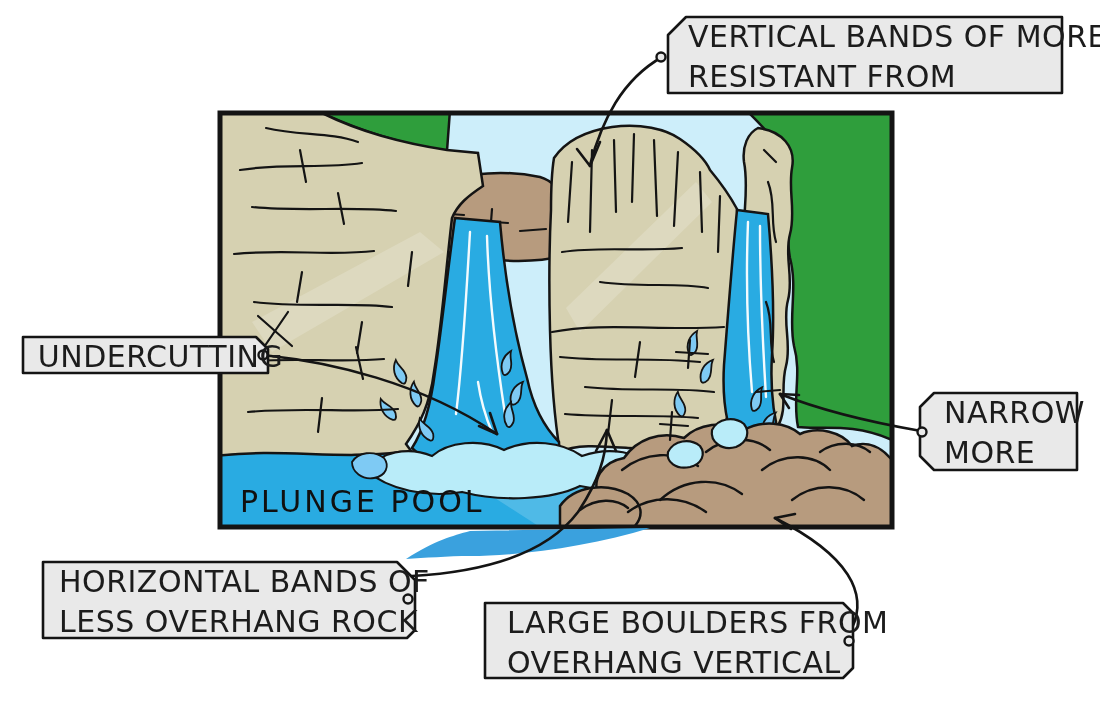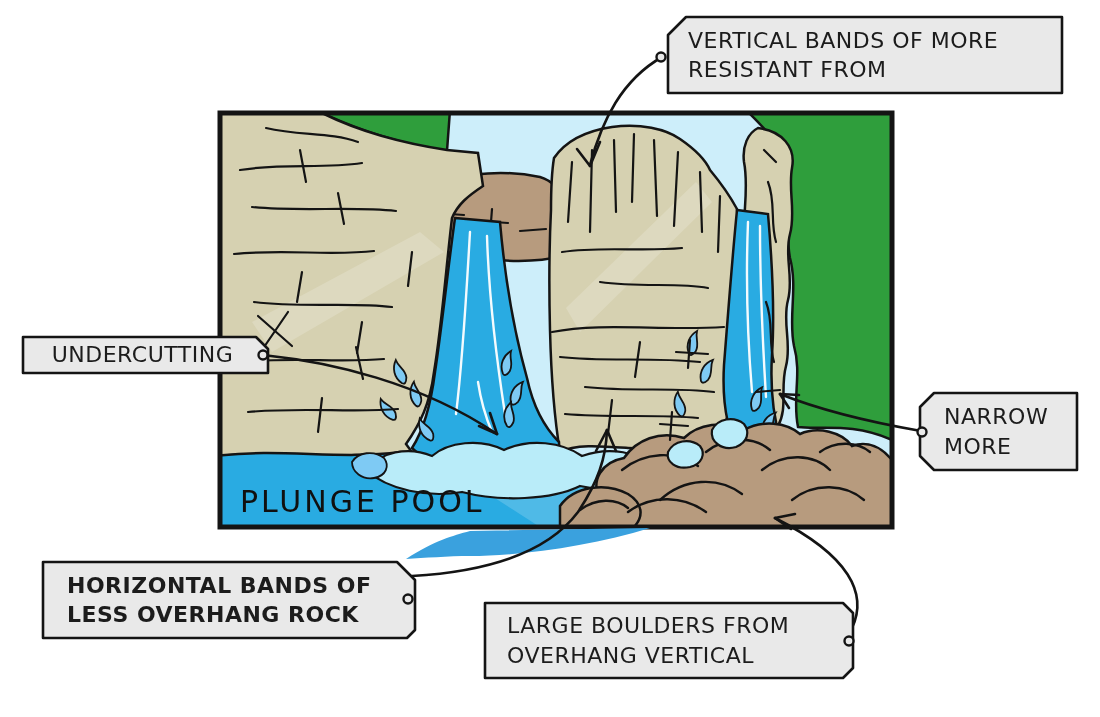--- a/index.html
+++ b/index.html
@@ -17,22 +17,22 @@
   .crack{fill:none;stroke:var(--outline);stroke-width:2.2;stroke-linecap:round;}
   .boulder-line{fill:none;stroke:var(--outline);stroke-width:2.4;stroke-linecap:round;}
   .streak{fill:none;stroke:#ffffff;stroke-width:2.4;stroke-linecap:round;opacity:.95;}
   .shine{fill:#ffffff;opacity:.18;}
   .arrow{fill:none;stroke:var(--outline);stroke-width:2.6;stroke-linecap:round;}
   .tag{fill:var(--label_bg);stroke:var(--outline);stroke-width:2.6;stroke-linejoin:round;}
   .ring{fill:var(--label_bg);stroke:var(--outline);stroke-width:2.4;}
   .frame{fill:none;stroke:var(--outline);stroke-width:5;}
   .swoosh{fill:var(--swoosh);}
   
-  .tag-text{position:absolute;display:flex;flex-direction:column;justify-content:center;
-            box-sizing:border-box;color:#1c1c1c;font-size:22px;line-height:1.32;
+  .tag-text{position:absolute;display:flex;flex-direction:column;justify-content:space-between;
+            box-sizing:border-box;color:#1c1c1c;font-size:30px;line-height:1.32;
             letter-spacing:.5px;white-space:nowrap;}
   .plunge{position:absolute;left:240px;top:484px;color:#101010;font-size:30px;
           letter-spacing:3px;white-space:nowrap;}
 </style>
 </head>
 <body>
 
 <div class="stage">
 
 <svg width="1100" height="717" viewBox="0 0 1100 717">
@@ -204,30 +204,30 @@
     <path class="tag" d="M485,603 L843,603 L853,613 L853,668 L843,678 L485,678 Z"></path>
     <circle class="ring" cx="849" cy="641" r="4.5"></circle>
   </g>
 </svg>
 
 <div class="tag-text" style="left:668px;top:17px;width:394px;height:76px;padding-left:20px;">
   <span>VERTICAL BANDS OF MORE</span>
   <span>RESISTANT FROM</span>
 </div>
 
-<div class="tag-text" style="left:15px;top:337px;width:245px;height:36px;align-items:center;padding-left:10px;">
+<div class="tag-text" style="left:33px;top:337px;width:245px;height:36px;align-items:center;padding-left:10px;">
   <span>UNDERCUTTING</span>
 </div>
 
 <div class="tag-text" style="left:920px;top:393px;width:177px;height:77px;padding-left:24px;">
   <span>NARROW</span>
   <span>MORE</span>
 </div>
 
-<div class="tag-text" style="left:43px;top:562px;width:336px;height:76px;padding-left:24px;font-weight:bold;">
+<div class="tag-text" style="left:43px;top:562px;width:336px;height:76px;padding-left:16px;">
   <span>HORIZONTAL BANDS OF</span>
   <span>LESS OVERHANG ROCK</span>
 </div>
 
 <div class="tag-text" style="left:485px;top:603px;width:316px;height:75px;padding-left:22px;">
   <span>LARGE BOULDERS FROM</span>
   <span>OVERHANG VERTICAL</span>
 </div>
 
 <div class="plunge">PLUNGE POOL</div>

